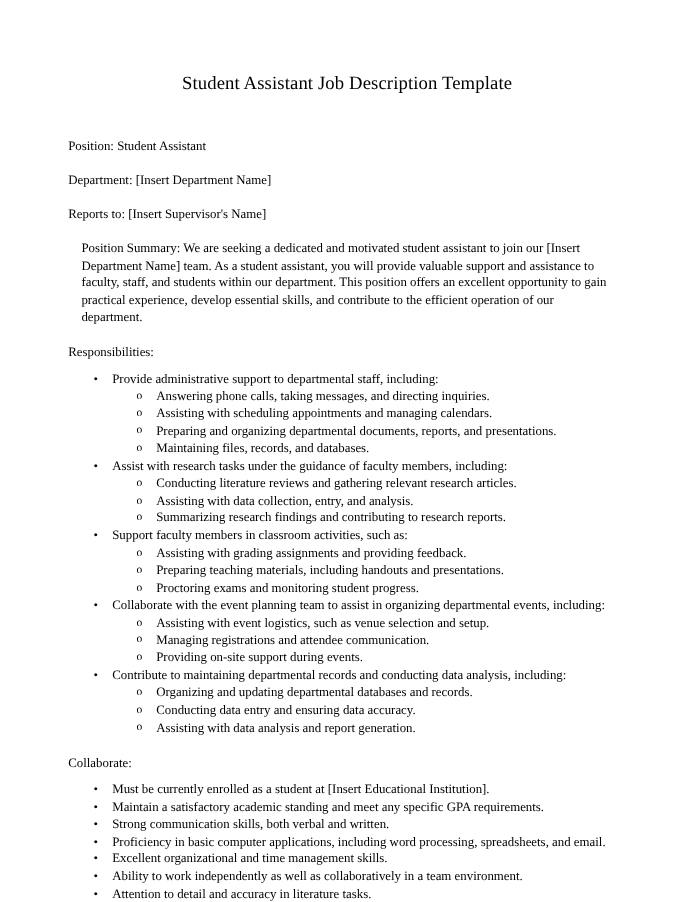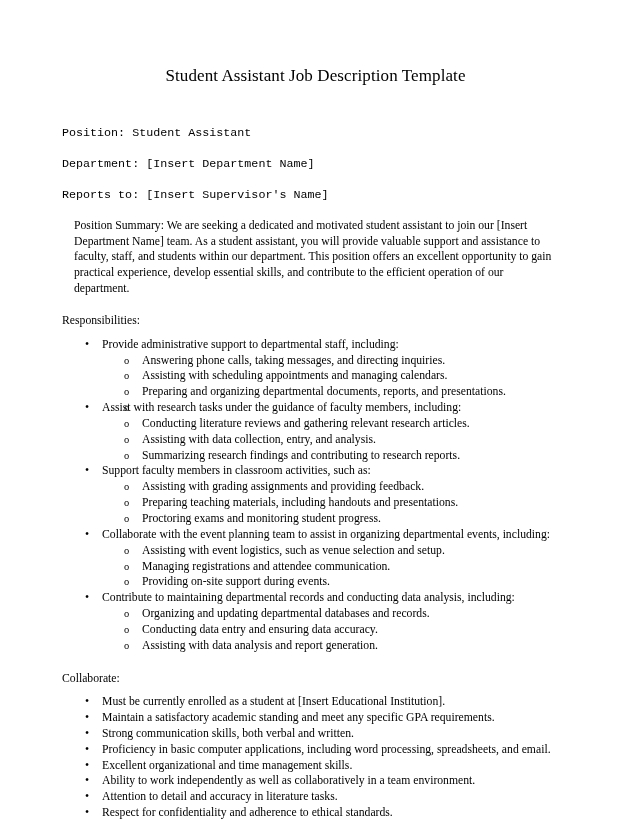--- a/index.html
+++ b/index.html
@@ -29,21 +29,20 @@
     font-size: 17px;
     line-height: 1.2;
     margin: 0;
     padding-top: 66px;
     font-weight: normal;
     letter-spacing: 0.1px;
   }
 
   .meta-block {
     margin-top: 40px;
-    font-family: Liberation Mono, monospace;
   }
 
   .meta-line {
     font-size: 11.7px;
     line-height: 1.25;
     margin: 0 0 16px 0;
   }
 
   .summary {
     font-size: 11.7px;
@@ -134,20 +133,21 @@
         <li class="item2">
           <span class="marker2">o</span>
           <span>Assisting with scheduling appointments and managing calendars.</span>
         </li>
         <li class="item2">
           <span class="marker2">o</span>
           <span>Preparing and organizing departmental documents, reports, and presentations.</span>
         </li>
         <li class="item2">
           <span class="marker2">o</span>
+          <span>Maintaining files, records, and databases.</span>
         </li>
       </ul>
     </li>
 
     <li class="item1">
       <span class="marker1">•</span>
       <span>Assist with research tasks under the guidance of faculty members, including:</span>
       <ul class="lvl2">
         <li class="item2">
           <span class="marker2">o</span>

